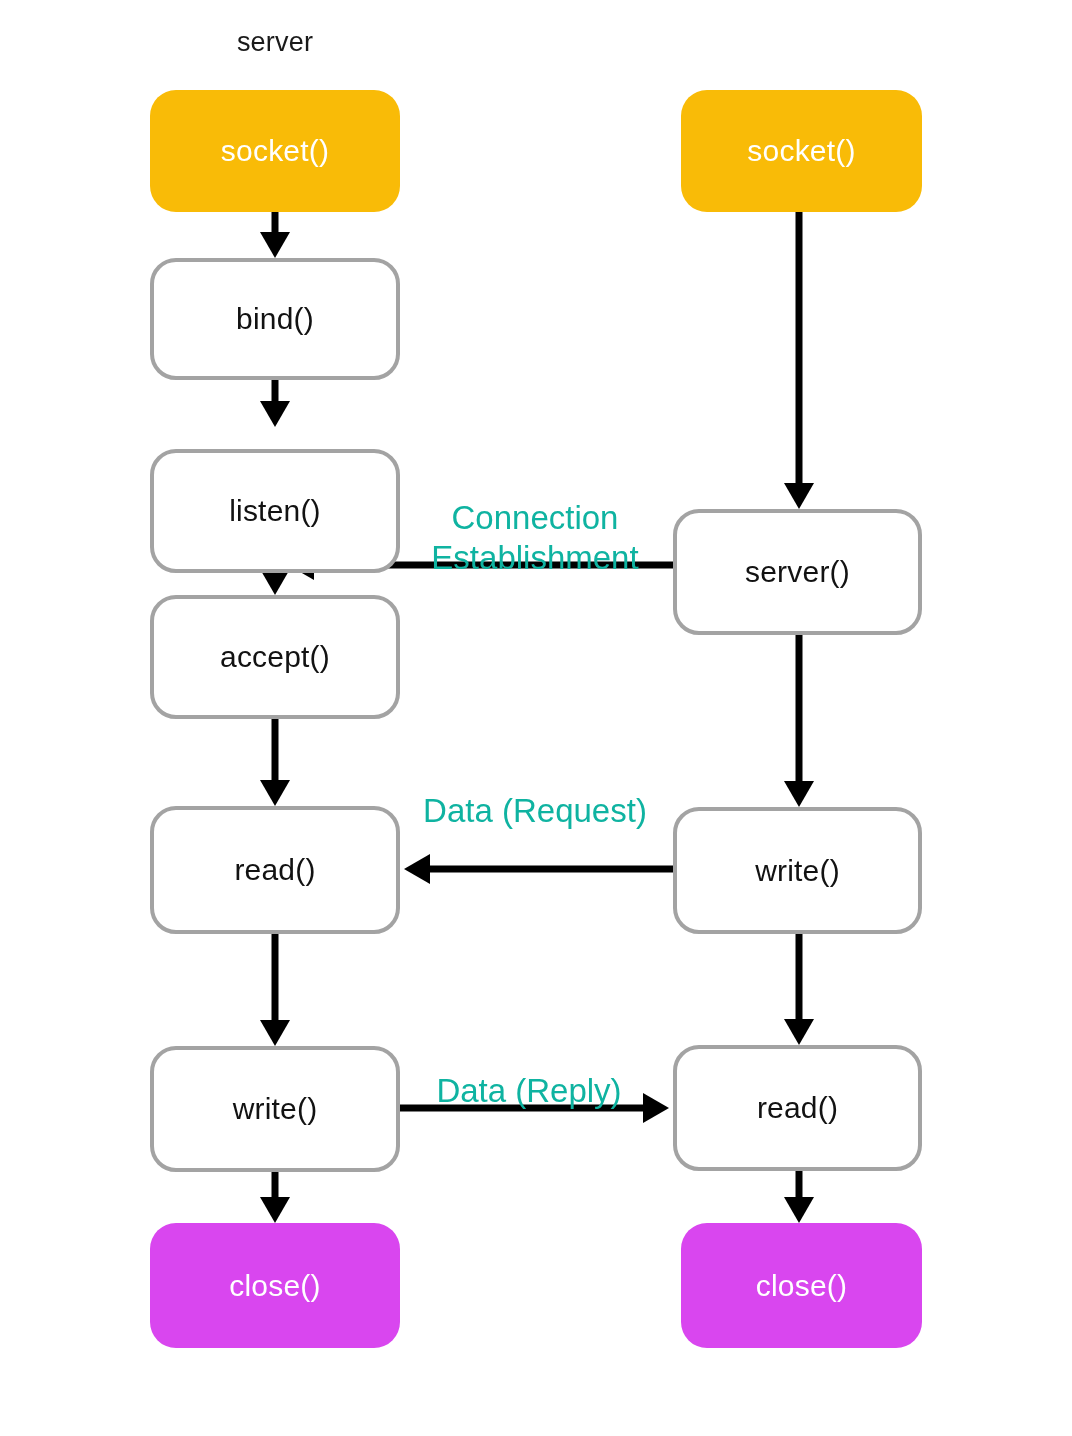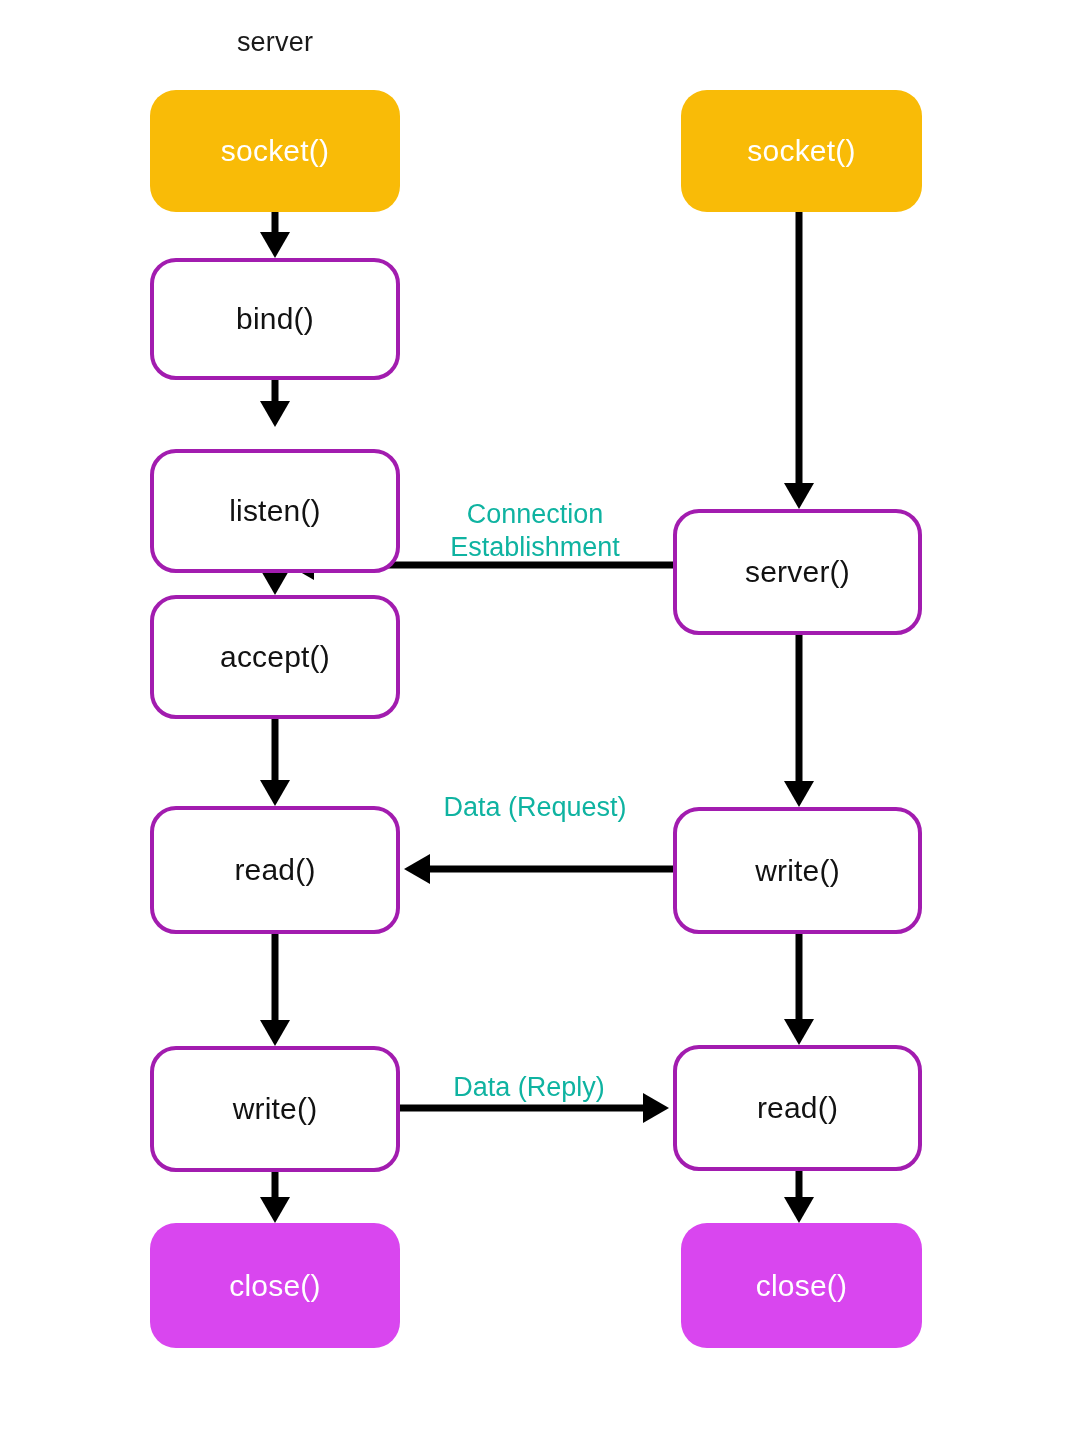--- a/index.html
+++ b/index.html
@@ -39,37 +39,37 @@
     display: flex;
     align-items: center;
     justify-content: center;
     border-radius: 26px;
     font-size: 30px;
     letter-spacing: 0.2px;
     white-space: nowrap;
   }
   .node.plain {
     background: #ffffff;
-    border: 4px solid #a21caf;
+    border: 4px solid #a3a3a3;
     color: #121212;
   }
   .node.start {
     background: #f9bb07;
     border: none;
     color: #ffffff;
     align-items: center;
   }
   .node.end {
     background: #d946ef;
     border: none;
     color: #ffffff;
   }
   .edge-label {
     position: absolute;
-    font-size: 27px;
+    font-size: 33px;
     line-height: 1.22;
     text-align: center;
     color: #0fb3a1;
     white-space: pre;
   }
 </style>
 </head>
 <body>
 
 <div id="stage">

